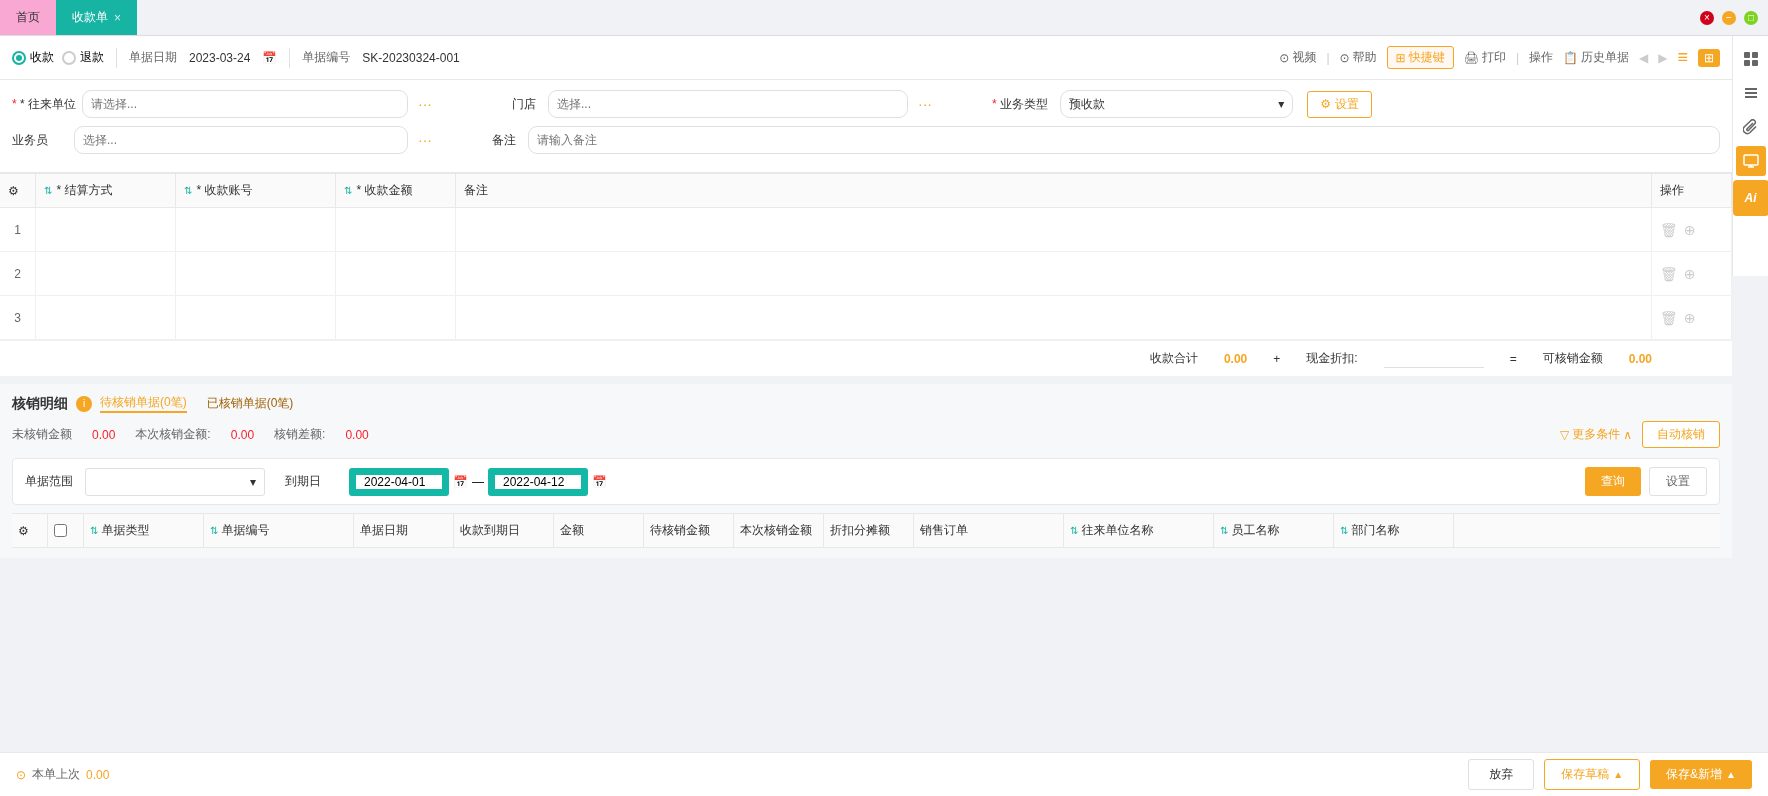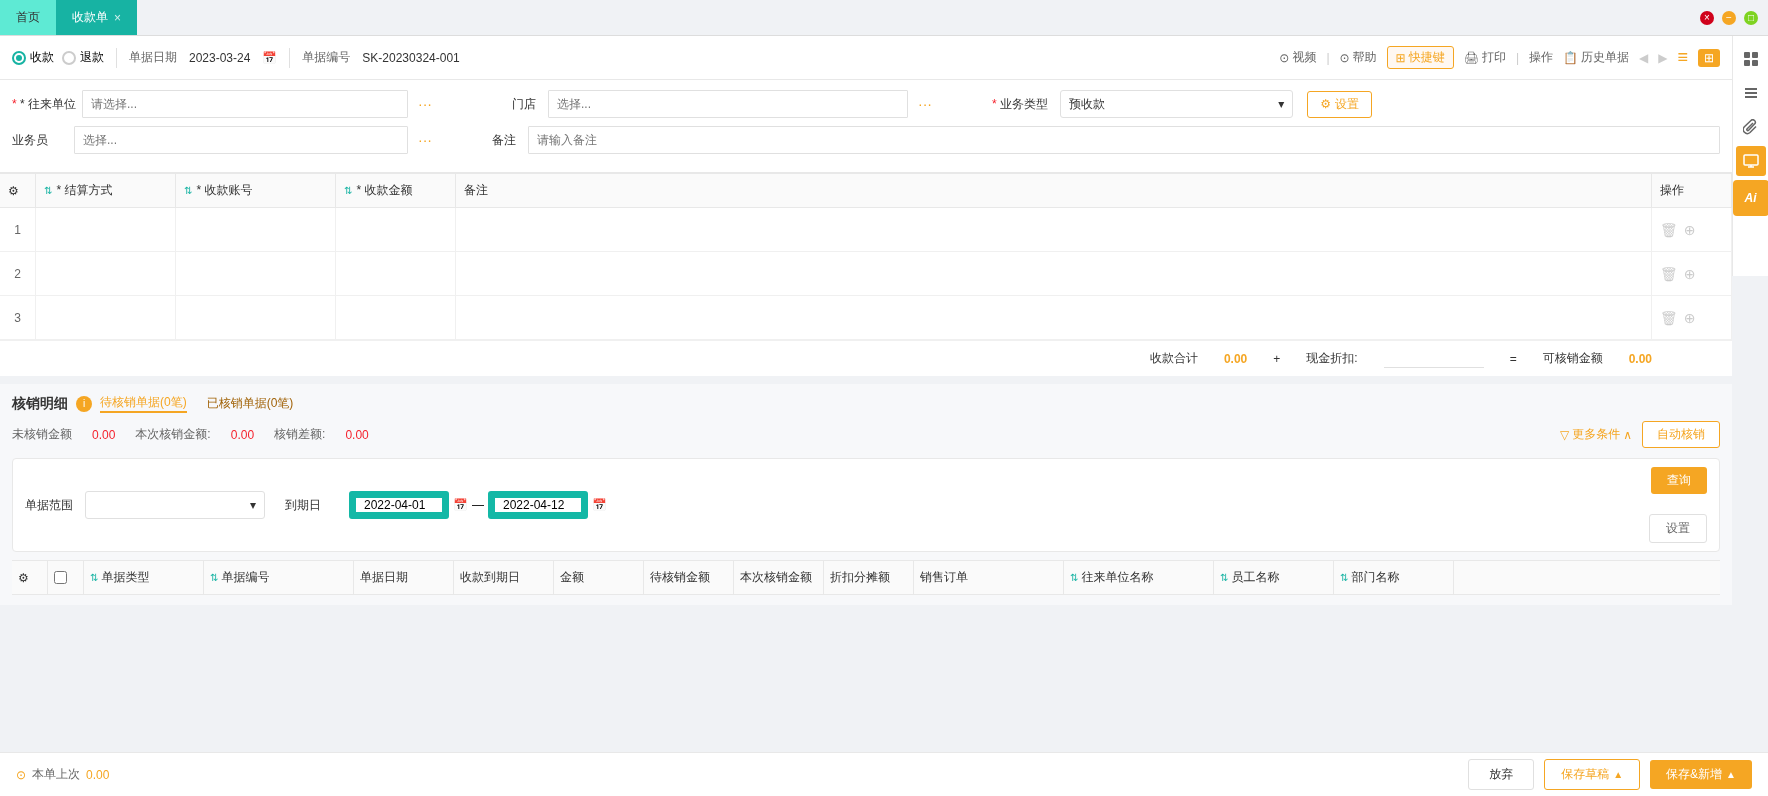--- a/index.html
+++ b/index.html
@@ -4,21 +4,21 @@
   <style>
     * { box-sizing: border-box; margin: 0; padding: 0; font-family: 'Microsoft YaHei', Arial, sans-serif; font-size: 12px; }
     body { background: #f0f2f5; width: 1768px; height: 796px; overflow: hidden; }
 
     
     .tab-bar {
       display: flex; align-items: center; background: #f0f2f5; height: 36px;
       border-bottom: 1px solid #ddd;
     }
     .tab-home {
-      background: #5eead4; color: #333; padding: 0 16px; height: 100%;
+      background: #f9a8d4; color: #333; padding: 0 16px; height: 100%;
       display: flex; align-items: center; cursor: pointer; font-size: 13px;
     }
     .tab-active {
       background: #17b3a3; color: #fff; padding: 0 16px; height: 100%;
       display: flex; align-items: center; cursor: pointer; font-size: 13px; gap: 6px;
     }
     .tab-close { font-size: 12px; cursor: pointer; color: rgba(255,255,255,0.8); }
     .tab-spacer { flex: 1; }
     .win-controls { display: flex; align-items: center; gap: 8px; padding-right: 10px; }
     .win-btn { width: 14px; height: 14px; border-radius: 50%; cursor: pointer; display: flex; align-items: center; justify-content: center; font-size: 10px; color: #fff; }
@@ -43,26 +43,26 @@
     .toolbar-right { margin-left: auto; display: flex; align-items: center; gap: 10px; }
     .shortcut-btn { background: #fff8f2; border: 1px solid #f5a623; color: #f5a623; border-radius: 3px; padding: 2px 8px; cursor: pointer; font-size: 12px; display: flex; align-items: center; gap: 3px; }
 
     
     .form-area {
       background: #fff; padding: 10px 12px; border-bottom: 1px solid #e8e8e8;
     }
     .form-row { display: flex; align-items: center; gap: 0; margin-bottom: 8px; }
     .form-field { display: flex; align-items: center; gap: 6px; flex: 1; }
     .form-input {
-      border: 1px solid #e0e0e0; border-radius: 1px; height: 28px; padding: 0 8px;
+      border: 1px solid #e0e0e0; border-radius: 9px; height: 28px; padding: 0 8px;
       color: #999; flex: 1; outline: none; cursor: pointer;
     }
     .more-btn { color: #f5a623; cursor: pointer; font-size: 14px; margin-left: 4px; }
     .select-input {
-      border: 1px solid #e0e0e0; border-radius: 3px; height: 28px; padding: 0 8px;
+      border: 1px solid #e0e0e0; border-radius: 10px; height: 28px; padding: 0 8px;
       color: #333; flex: 1; outline: none; cursor: pointer; display: flex; align-items: center; justify-content: space-between;
     }
     .settings-btn {
       background: #fff; border: 1px solid #f5a623; color: #f5a623; border-radius: 3px;
       padding: 4px 12px; cursor: pointer; display: flex; align-items: center; gap: 4px;
     }
 
     
     .table-area { background: #fff; }
     .table-header {
@@ -423,21 +423,21 @@
       <div class="filter-field">
         <span style="color:#333;margin-right:22px;">到期日</span>
         <div class="date-range">
           <input class="date-input" value="2022-04-01" style="">
           <span style="color:#17b3a3;cursor:pointer;">📅</span>
           <span>—</span>
           <input class="date-input" value="2022-04-12" style="">
           <span style="color:#17b3a3;cursor:pointer;">📅</span>
         </div>
       </div>
-      <div style="margin-left:auto;display:flex;gap:20px;flex-direction:column;">
+      <div style="margin-left:auto;display:flex;gap:8px;">
         <button class="query-btn">
           <span>查询</span>
         </button>
         <button class="settings-btn2">
           <span>设置</span>
         </button>
       </div>
     </div>
 
     <div class="bottom-table-header">

